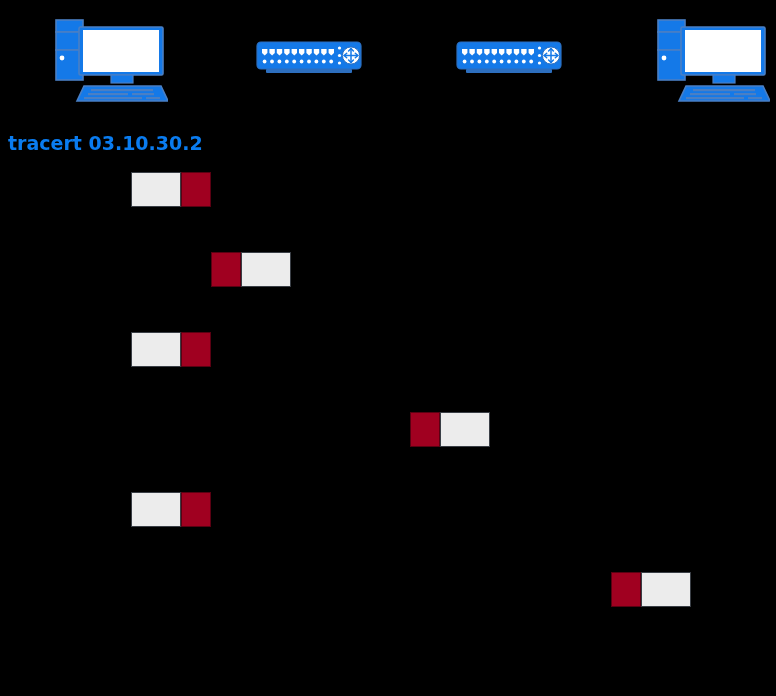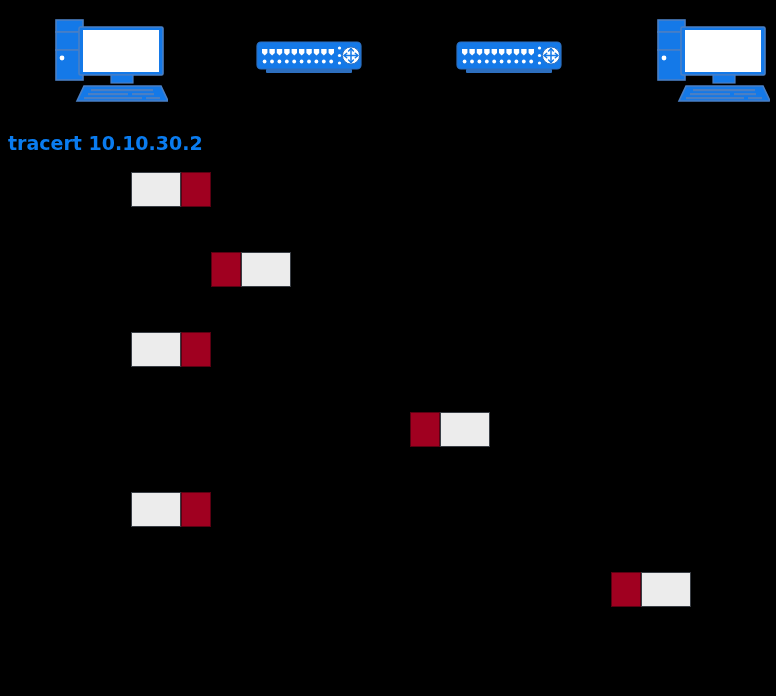--- a/index.html
+++ b/index.html
@@ -190,21 +190,21 @@
 
     <path d="M31 68 L108 68 L115 83 L24 83 Z" fill="#1479E8" stroke="#4A7FC4" stroke-width="1.6"></path>
     <rect x="38" y="71" width="62" height="2.2" fill="#4A7FC4"></rect>
     <rect x="35" y="75" width="40" height="2.2" fill="#4A7FC4"></rect>
     <rect x="79" y="75" width="22" height="2.2" fill="#4A7FC4"></rect>
     <rect x="31" y="79" width="58" height="2.2" fill="#4A7FC4"></rect>
     <rect x="93" y="79" width="14" height="2.2" fill="#4A7FC4"></rect>
   </svg></span></div>
     </div>
 
-  <div id="cmd-label">tracert 10.10.30.2</div>
+  <div id="cmd-label">tracert 03.10.30.2</div>
 
   <div id="packets-layer">
       <div class="packet" style="left: 131px; top: 172px; width: 80px; height: 35px;">
         <div class="body"></div>
         <div class="head"></div>
       </div>
       <div class="packet reverse" style="left: 211px; top: 252px; width: 80px; height: 35px;">
         <div class="body"></div>
         <div class="head"></div>
       </div>

